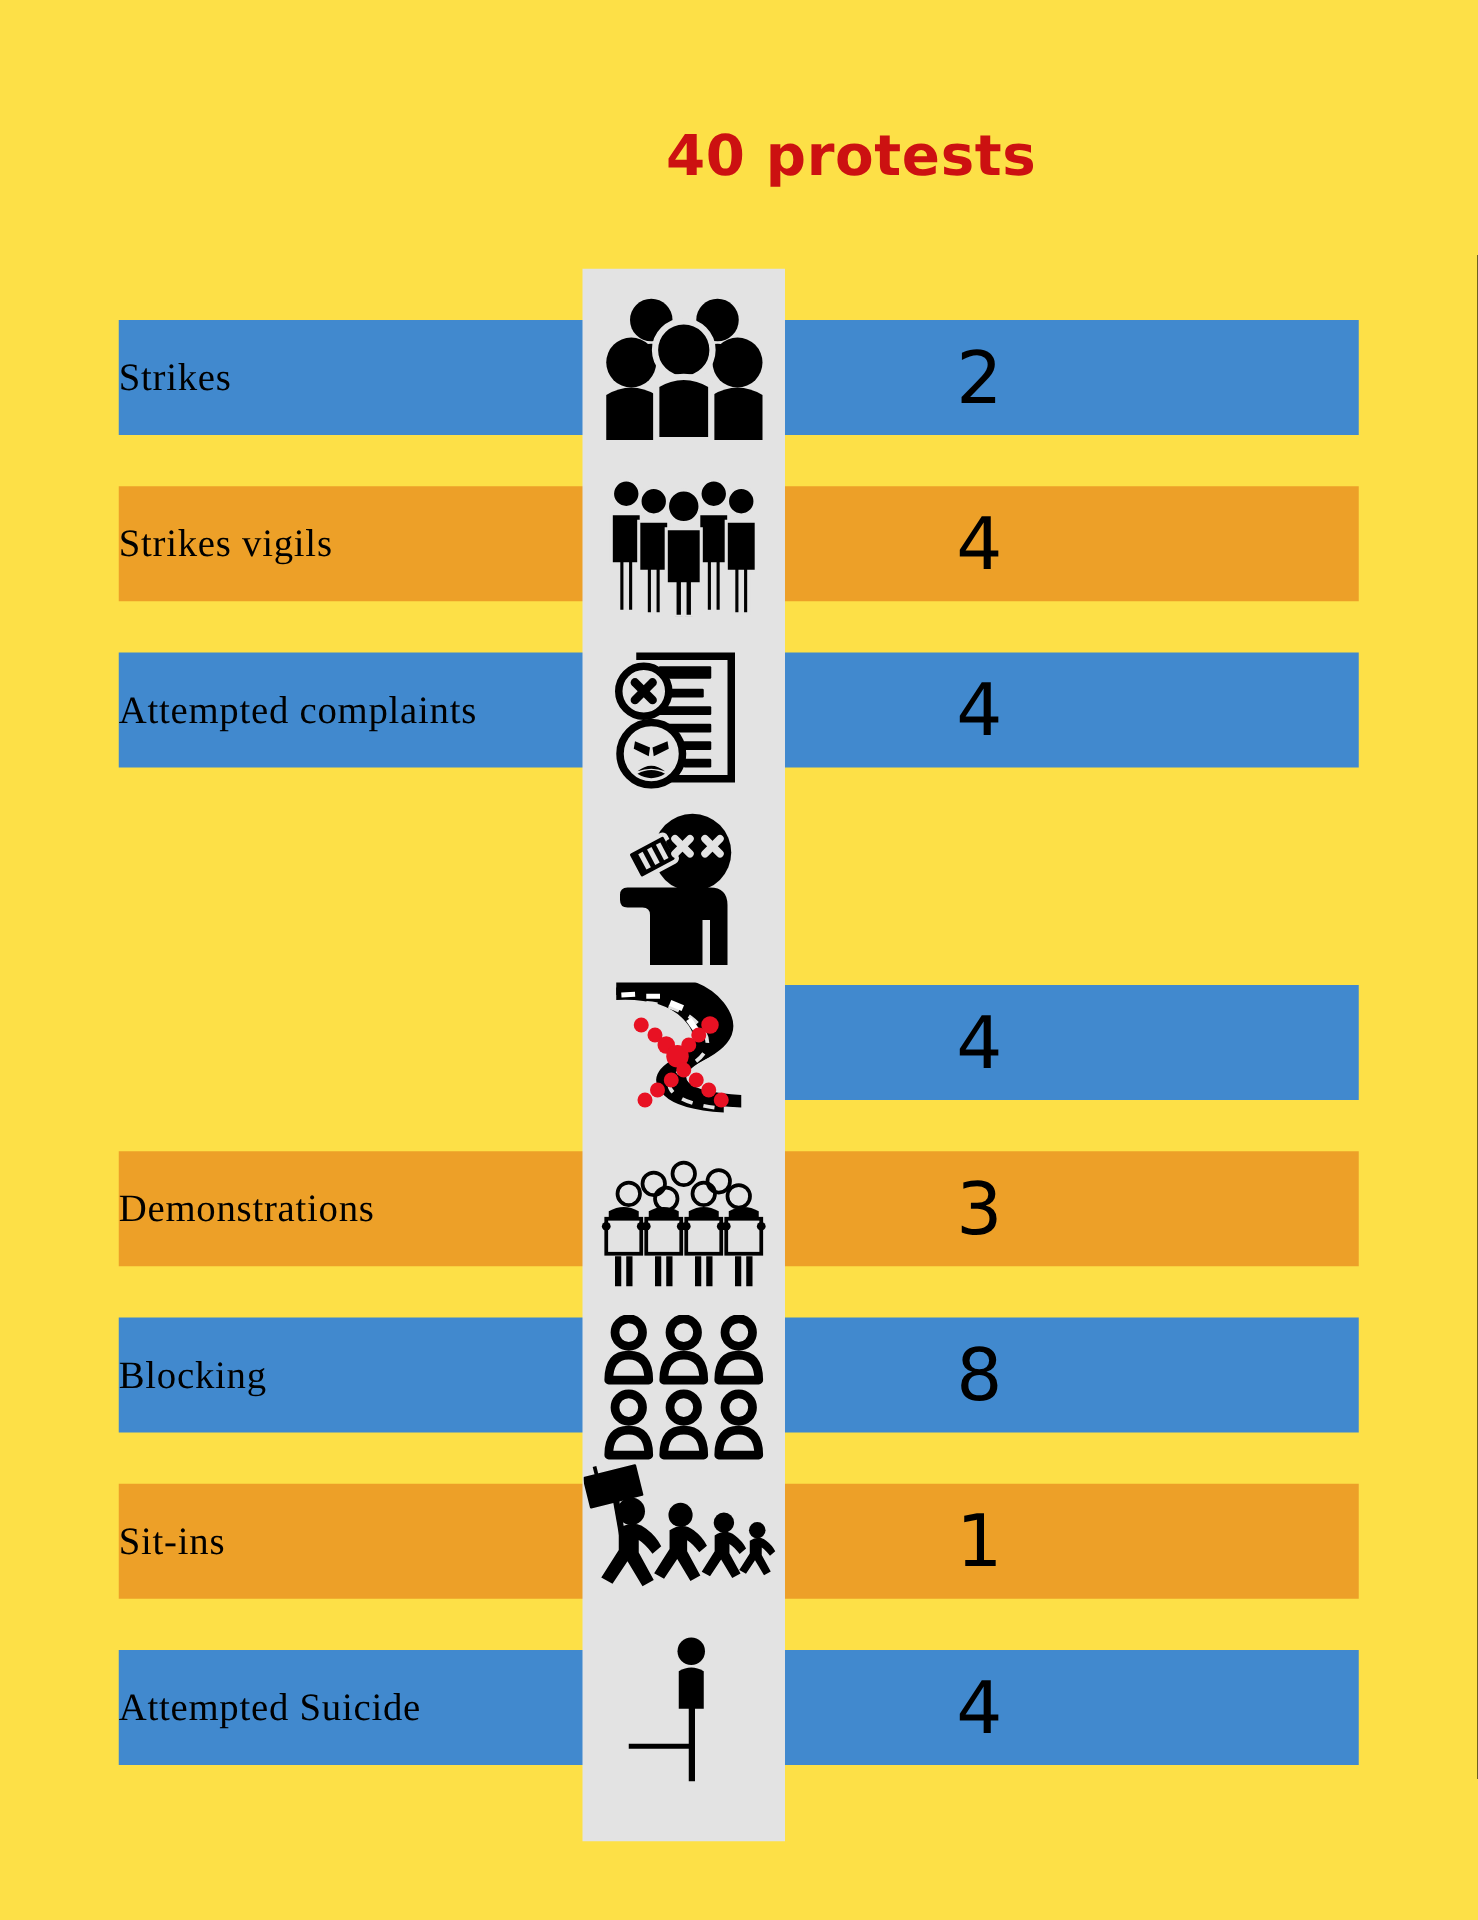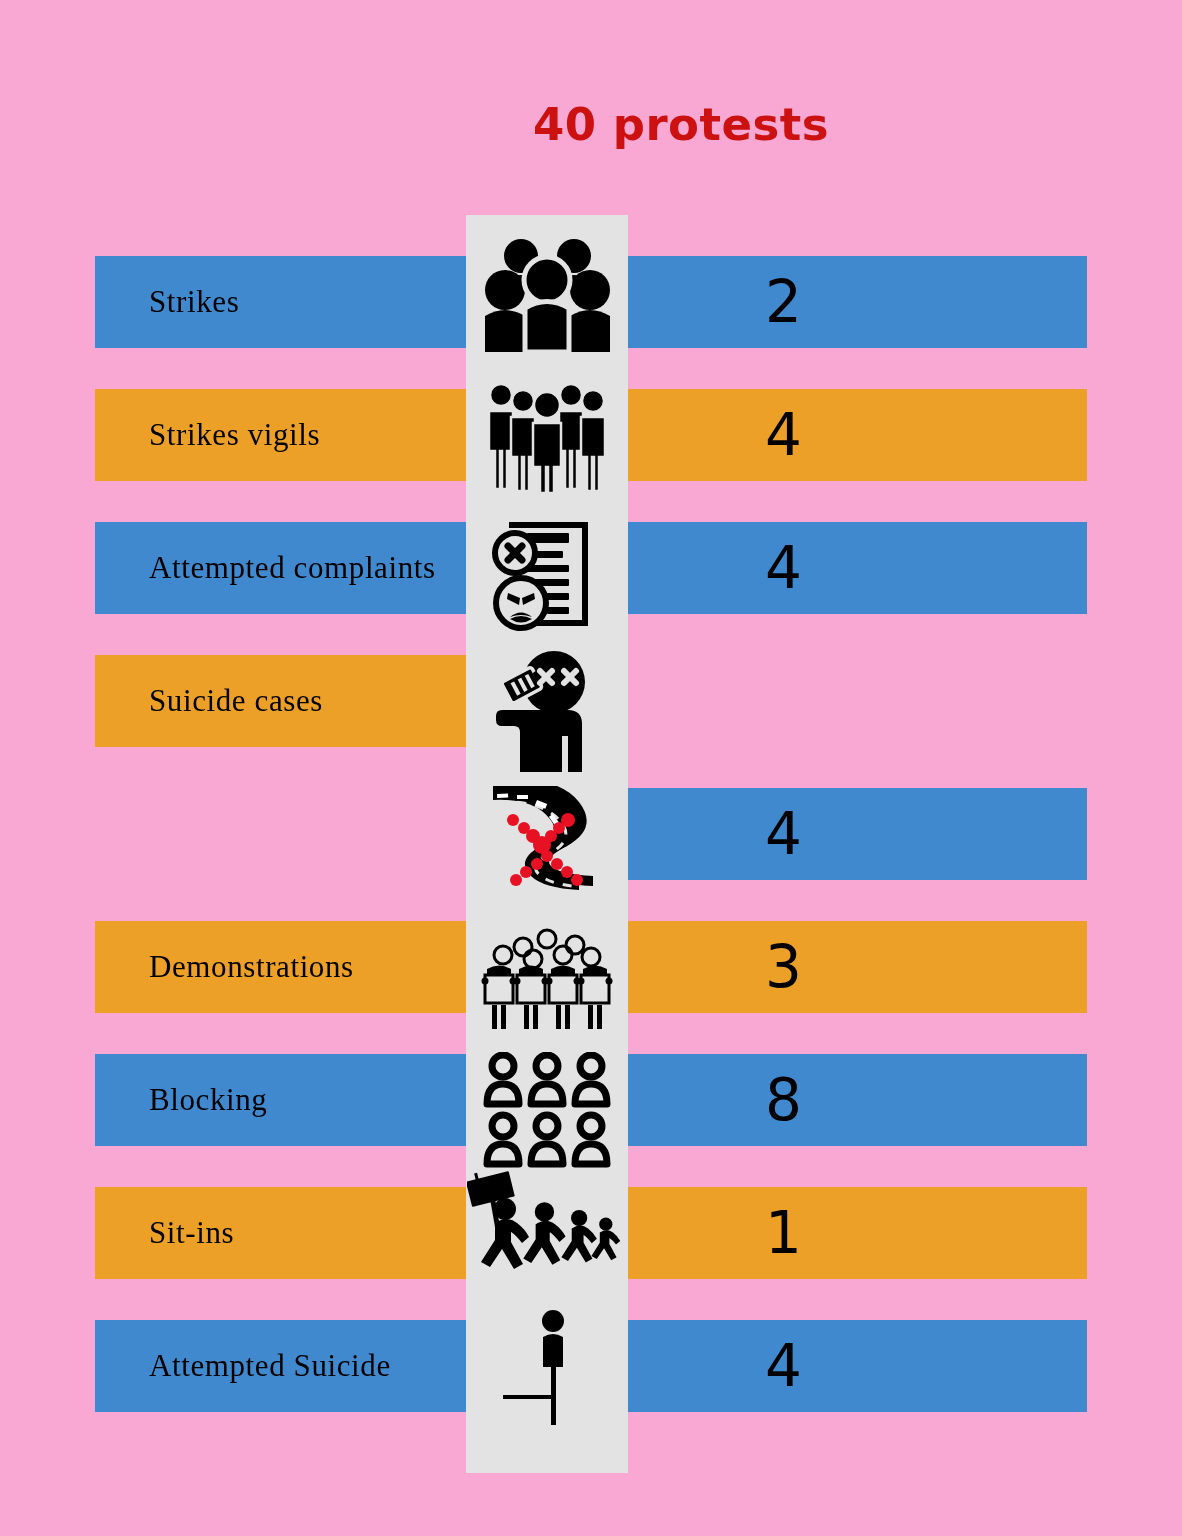--- a/index.html
+++ b/index.html
@@ -7,21 +7,21 @@
     width: 1182px;
     height: 1536px;
     background: #000000;
     font-family: "Liberation Serif", serif;
     overflow: hidden;
   }
   .page {
     position: relative;
     width: 1182px;
     height: 1536px;
-    background: #f9a8d4;
+    background: #fde047;
   }
   
   .title {
     position: absolute;
     top: 98px;
     left: 0;
     width: 1182px;
     text-align: center;
     padding-left: 180px;
     color: #cc1111;
@@ -56,21 +56,20 @@
   .bar-left {
     position: absolute;
     left: 95px;
     top: 0;
     width: 405px;
     height: 92px;
     display: flex;
     align-items: center;
   }
   .bar-left .label {
-    padding-left: 54px;
     font-size: 31px;
     color: #000000;
     font-family: "Liberation Serif", serif;
     letter-spacing: 0.6px;
     white-space: nowrap;
   }
   .bar-right {
     position: absolute;
     left: 628px;
     top: 0;
@@ -136,23 +135,20 @@
     <div class="row">
       <div class="bar-left blue">
         <span class="label">Attempted complaints</span>
       </div>
       <div class="bar-right blue">
         <span class="value">4</span>
       </div>
     </div>
 
     <div class="row">
-      <div class="bar-left orange">
-        <span class="label">Suicide cases</span>
-      </div>
     </div>
 
     <div class="row">
       <div class="bar-right blue">
         <span class="value">4</span>
       </div>
     </div>
 
     <div class="row">
       <div class="bar-left orange">

